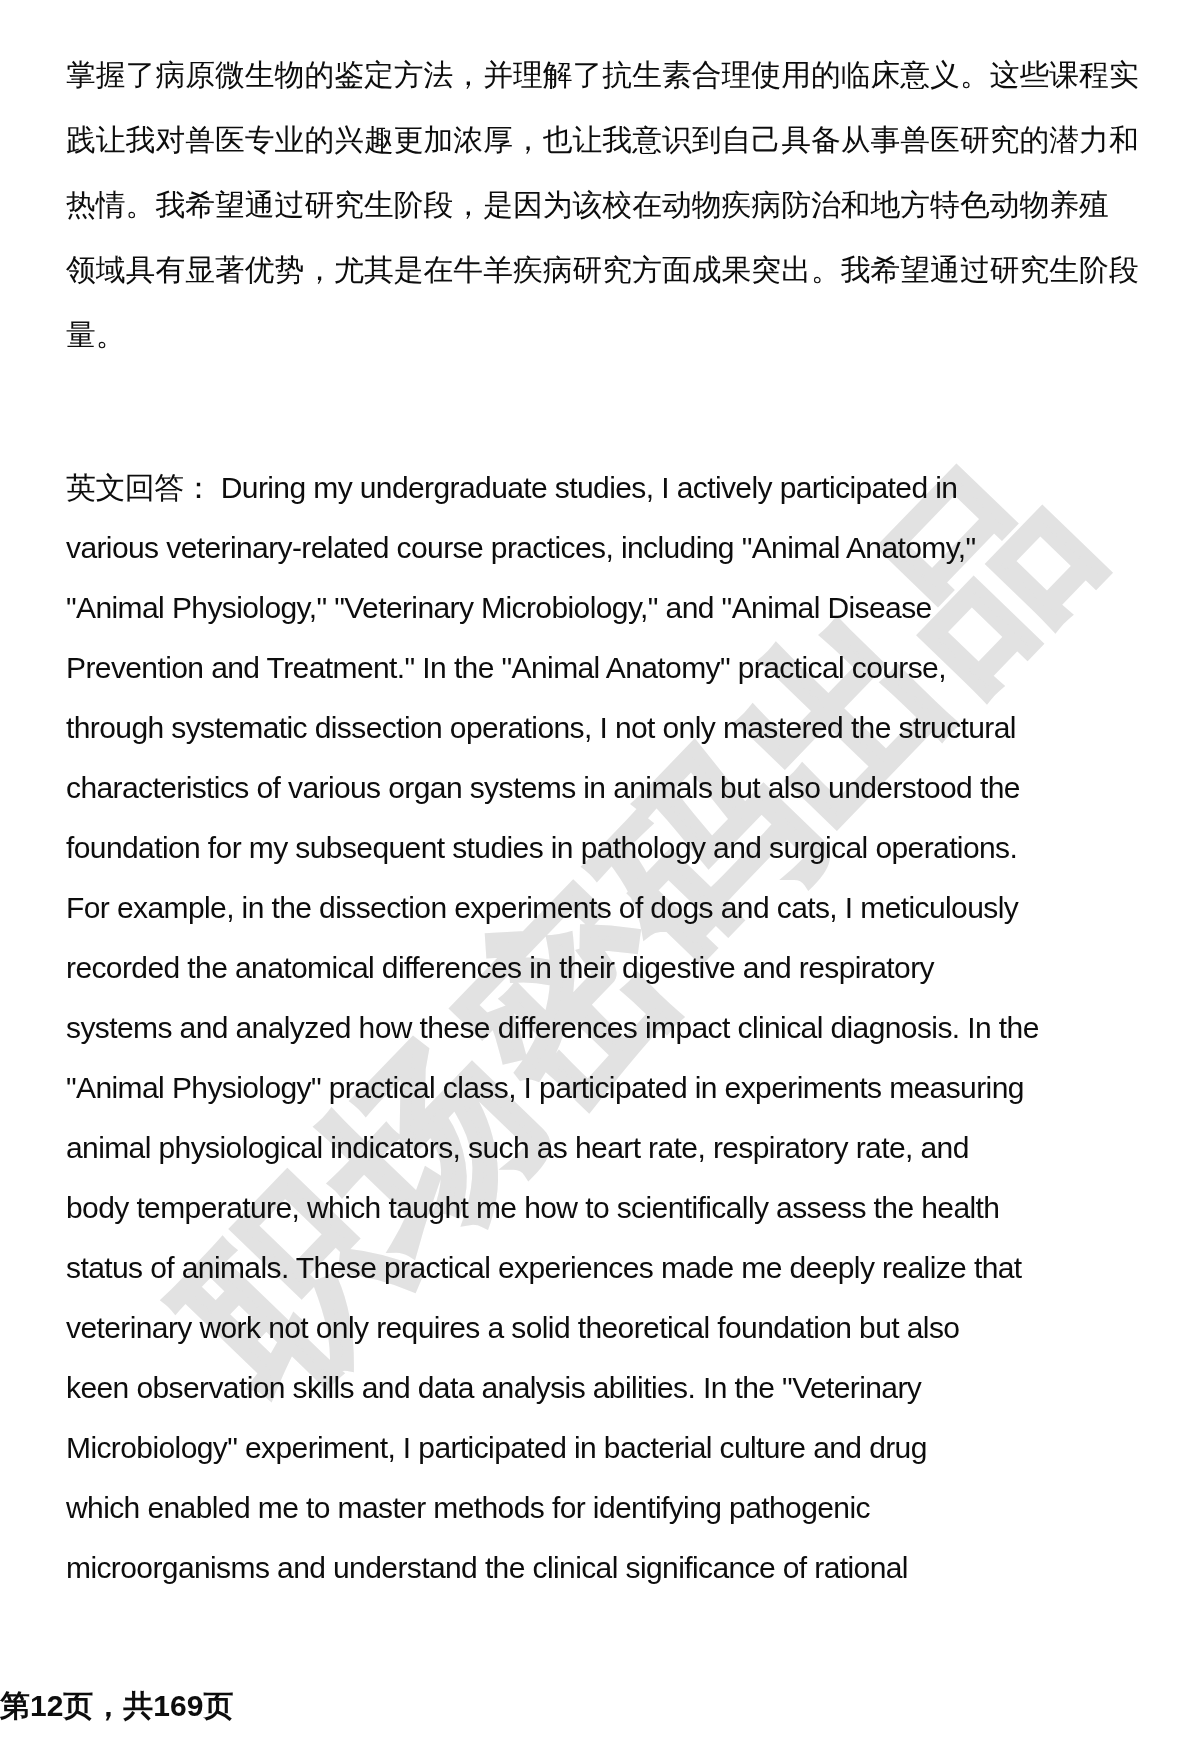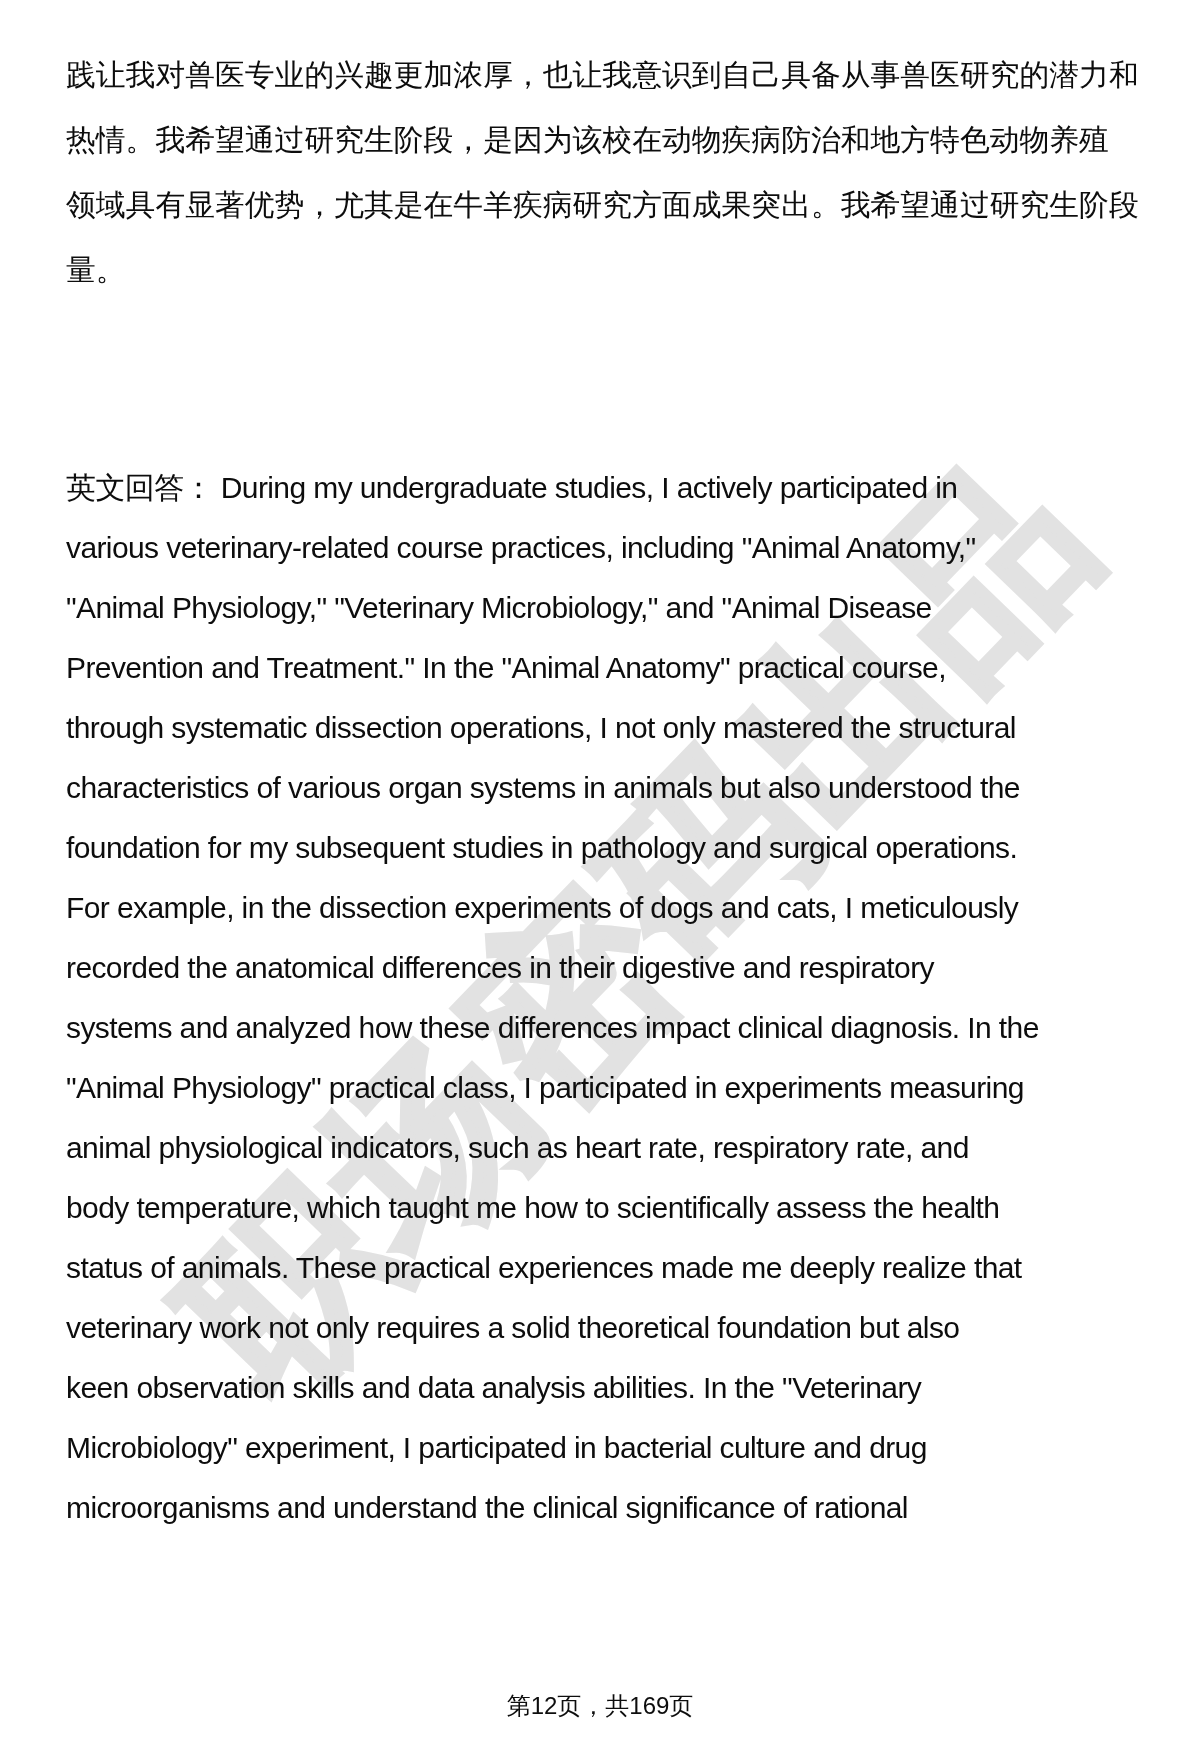--- a/index.html
+++ b/index.html
@@ -61,34 +61,35 @@
   .line.en {
     font-size: 30px;
     line-height: 60px;
     letter-spacing: -0.6px;
   }
   .footer {
     position: absolute;
     left: 0;
     right: 0;
     top: 1688px;
-    text-align: center;
-    font-size: 24px;
+    font-size: 30px;
     line-height: 36px;
     z-index: 2;
+    font-weight: bold;
   }
 </style>
 </head>
 <body>
 
 <div class="page">
 
   <div class="watermark">职场密码出品</div>
 
   <div class="zh-para">
+    <div class="line zh">掌握了病原微生物的鉴定方法，并理解了抗生素合理使用的临床意义。这些课程实</div>
     <div class="line zh">践让我对兽医专业的兴趣更加浓厚，也让我意识到自己具备从事兽医研究的潜力和</div>
     <div class="line zh">热情。我希望通过研究生阶段，是因为该校在动物疾病防治和地方特色动物养殖</div>
     <div class="line zh">领域具有显著优势，尤其是在牛羊疾病研究方面成果突出。我希望通过研究生阶段</div>
     <div class="line zh">量。</div>
   </div>
 
   <div class="en-para">
     <div class="line en">英文回答： During my undergraduate studies, I actively participated in</div>
     <div class="line en">various veterinary-related course practices, including "Animal Anatomy,"</div>
     <div class="line en">"Animal Physiology," "Veterinary Microbiology," and "Animal Disease</div>
@@ -99,18 +100,19 @@
     <div class="line en">For example, in the dissection experiments of dogs and cats, I meticulously</div>
     <div class="line en">recorded the anatomical differences in their digestive and respiratory</div>
     <div class="line en">systems and analyzed how these differences impact clinical diagnosis. In the</div>
     <div class="line en">"Animal Physiology" practical class, I participated in experiments measuring</div>
     <div class="line en">animal physiological indicators, such as heart rate, respiratory rate, and</div>
     <div class="line en">body temperature, which taught me how to scientifically assess the health</div>
     <div class="line en">status of animals. These practical experiences made me deeply realize that</div>
     <div class="line en">veterinary work not only requires a solid theoretical foundation but also</div>
     <div class="line en">keen observation skills and data analysis abilities. In the "Veterinary</div>
     <div class="line en">Microbiology" experiment, I participated in bacterial culture and drug</div>
+    <div class="line en">which enabled me to master methods for identifying pathogenic</div>
     <div class="line en">microorganisms and understand the clinical significance of rational</div>
   </div>
 
   <div class="footer">第12页，共169页</div>
 
 </div>
 
 </body></html>

